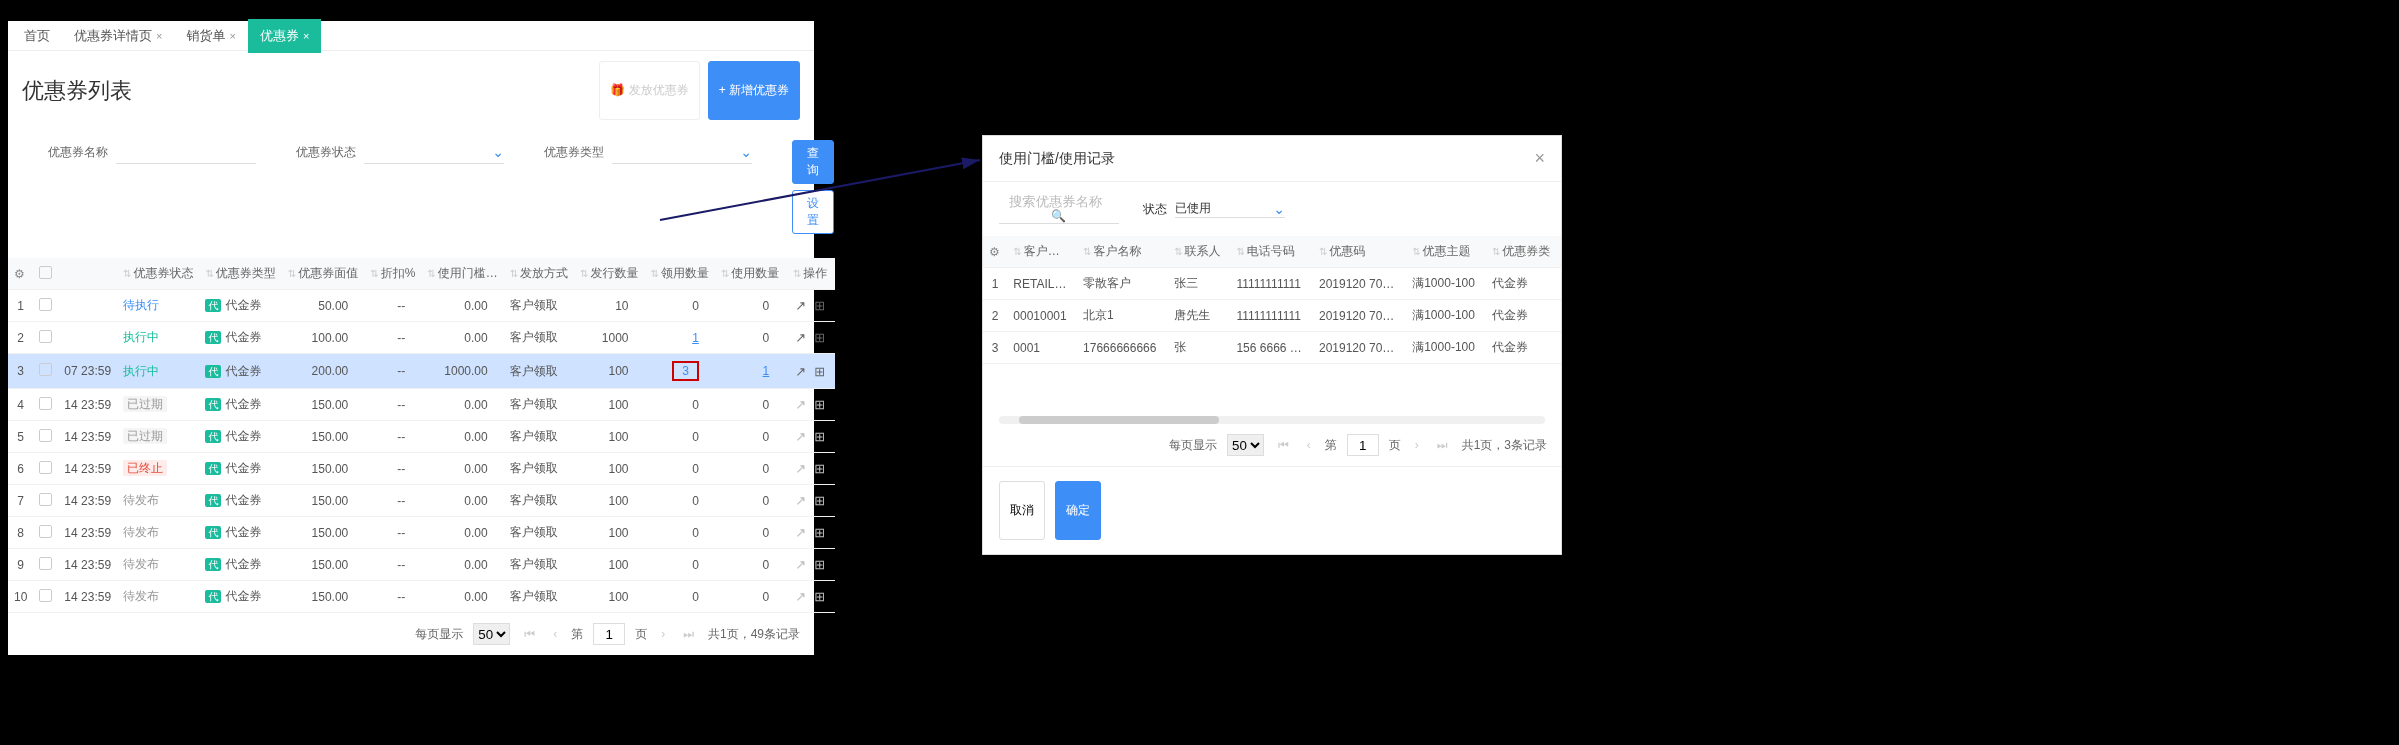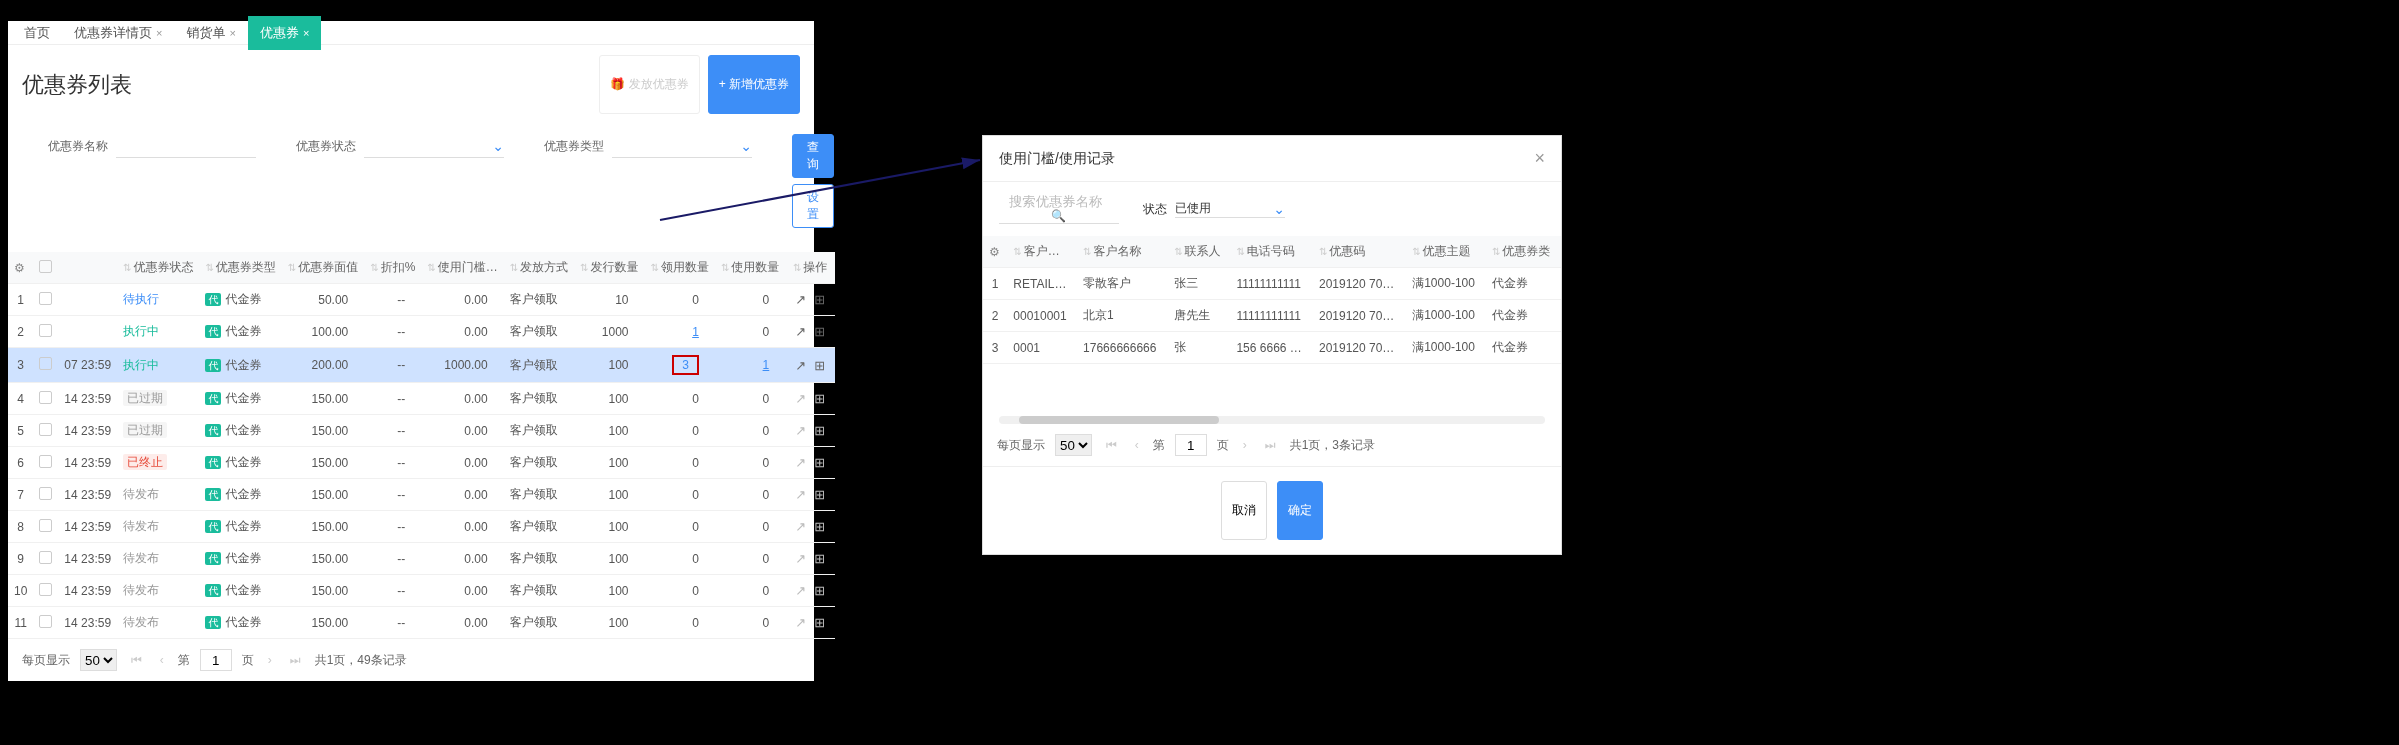--- a/index.html
+++ b/index.html
@@ -1,19 +1,19 @@
 <!DOCTYPE html>
 <html><head>
 <meta charset="utf-8">
 <style>
 * { margin: 0; padding: 0; box-sizing: border-box; }
 body { font-family: "Microsoft YaHei", Arial, sans-serif; font-size: 12px; background: #000; color: #333; width: 2399px; height: 745px; position: relative; }
 .panel-left { position: absolute; left: 8px; top: 21px; width: 806px; background: #fff; }
 .panel-right { position: absolute; left: 982px; top: 135px; width: 580px; background: #fff; border: 1px solid #ddd; }
-.tabs { display: flex; border-bottom: 1px solid #eee; height: 24px; align-items: center; padding-left: 4px; }
+.tabs { display: flex; border-bottom: 1px solid #eee; height: 30px; align-items: center; padding-left: 4px; }
 .tab { padding: 0 12px; height: 34px; line-height: 34px; font-size: 13px; color: #555; display: flex; align-items: center; gap: 4px; cursor: pointer; }
 .tab.active { background: #1abc9c; color: #fff; }
 .tab .close { font-size: 11px; color: #999; }
 .tab.active .close { color: #fff; }
 .header { display: flex; align-items: center; justify-content: space-between; padding: 10px 14px; }
 .header h2 { font-size: 22px; font-weight: 500; }
 .hdr-actions { display: flex; gap: 8px; }
 .btn { padding: 20px 10px; border-radius: 3px; font-size: 12px; border: 1px solid #ddd; background: #fff; cursor: pointer; }
 .btn-primary { background: #3d8ef7; color: #fff; border-color: #3d8ef7; }
 .btn-query { background: #3d8ef7; color: #fff; border-color: #3d8ef7; padding: 4px 14px; }
@@ -39,36 +39,36 @@
 .status-running { color: #1abc9c; }
 .status-pending { color: #3d8ef7; }
 .status-expired { color: #999; background: #f5f5f5; padding: 1px 4px; border-radius: 2px; }
 .status-terminated { color: #e74c3c; background: #fdecea; padding: 1px 4px; border-radius: 2px; }
 .status-draft { color: #999; }
 .badge-type { background: #1abc9c; color: #fff; padding: 1px 3px; border-radius: 2px; font-size: 10px; margin-right: 4px; }
 .action-icn { color: #bbb; margin: 0 4px; cursor: pointer; font-size: 13px; }
 .action-icn.active { color: #666; }
 .highlight-box { border: 2px solid #c00; padding: 1px 8px; display: inline-block; color: #3d8ef7; }
 .link { color: #3d8ef7; text-decoration: underline; cursor: pointer; }
-.pagination { display: flex; align-items: center; gap: 10px; padding: 10px 14px; font-size: 12px; color: #666; }
+.pagination { display: flex; align-items: center; justify-content: flex-end; gap: 10px; padding: 10px 14px; font-size: 12px; color: #666; }
 .pagination input { width: 32px; text-align: center; border: 1px solid #ddd; height: 22px; }
 .pagination select { border: 1px solid #ddd; height: 22px; }
 .pager-btn { color: #ccc; cursor: pointer; padding: 0 4px; }
 .modal-header { display: flex; align-items: center; justify-content: space-between; padding: 12px 16px; border-bottom: 1px solid #eee; }
 .modal-header h3 { font-size: 14px; font-weight: 500; }
 .modal-close { font-size: 18px; color: #999; cursor: pointer; }
 .modal-filters { display: flex; gap: 24px; padding: 12px 16px; align-items: center; }
 .search-box { display: flex; align-items: center; border-bottom: 1px solid #ddd; width: 120px; flex-direction: column; }
 .search-box input { border: none; outline: none; width: 100px; }
 .search-box input::placeholder { color: #bbb; }
 .search-icn { color: #3d8ef7; }
 .state-select { display: flex; align-items: center; gap: 8px; }
 .state-select .select { border-bottom: 1px solid #ddd; width: 110px; display: flex; justify-content: space-between; align-items: center; }
 .modal-body { min-height: 180px; }
-.modal-footer { display: flex; justify-content: center; gap: 10px; padding: 14px 16px; border-top: 1px solid #eee; }
+.modal-footer { display: flex; justify-content: flex-start; gap: 10px; padding: 14px 16px; border-top: 1px solid #eee; }
 .scrollbar-hint { height: 8px; background: #f0f0f0; margin: 0 16px; border-radius: 4px; position: relative; }
 .scrollbar-hint::after { content:''; position:absolute; left:20px; width:200px; height:8px; background:#ccc; border-radius:4px; }
 svg.connector { position: absolute; left: 640px; top: 155px; width: 360px; height: 80px; pointer-events: none; }
 </style>
 </head>
 <body>
 
 <div class="panel-left">
   <div class="tabs" id="tab-bar">
       <div class="tab">
@@ -268,35 +268,20 @@
     <td class="num">--</td>
     <td class="num">0.00</td>
     <td>客户领取</td>
     <td class="num">100</td>
     <td class="num">0</td>
     <td class="num">0</td>
     <td class="center"><span class="action-icn ">↗</span><span class="action-icn ">⊞</span></td>
         </tr>
         <tr>
     <td class="center">10</td>
-    <td class="center"><span class="chk"></span></td>
-    <td>14 23:59</td>
-    <td><span class="status-draft">待发布</span></td>
-    <td><span class="badge-type">代</span><span>代金券</span></td>
-    <td class="num">150.00</td>
-    <td class="num">--</td>
-    <td class="num">0.00</td>
-    <td>客户领取</td>
-    <td class="num">100</td>
-    <td class="num">0</td>
-    <td class="num">0</td>
-    <td class="center"><span class="action-icn ">↗</span><span class="action-icn ">⊞</span></td>
-        </tr>
-        <tr>
-    <td class="center">11</td>
     <td class="center"><span class="chk"></span></td>
     <td>14 23:59</td>
     <td><span class="status-draft">待发布</span></td>
     <td><span class="badge-type">代</span><span>代金券</span></td>
     <td class="num">150.00</td>
     <td class="num">--</td>
     <td class="num">0.00</td>
     <td>客户领取</td>
     <td class="num">100</td>
     <td class="num">0</td>

